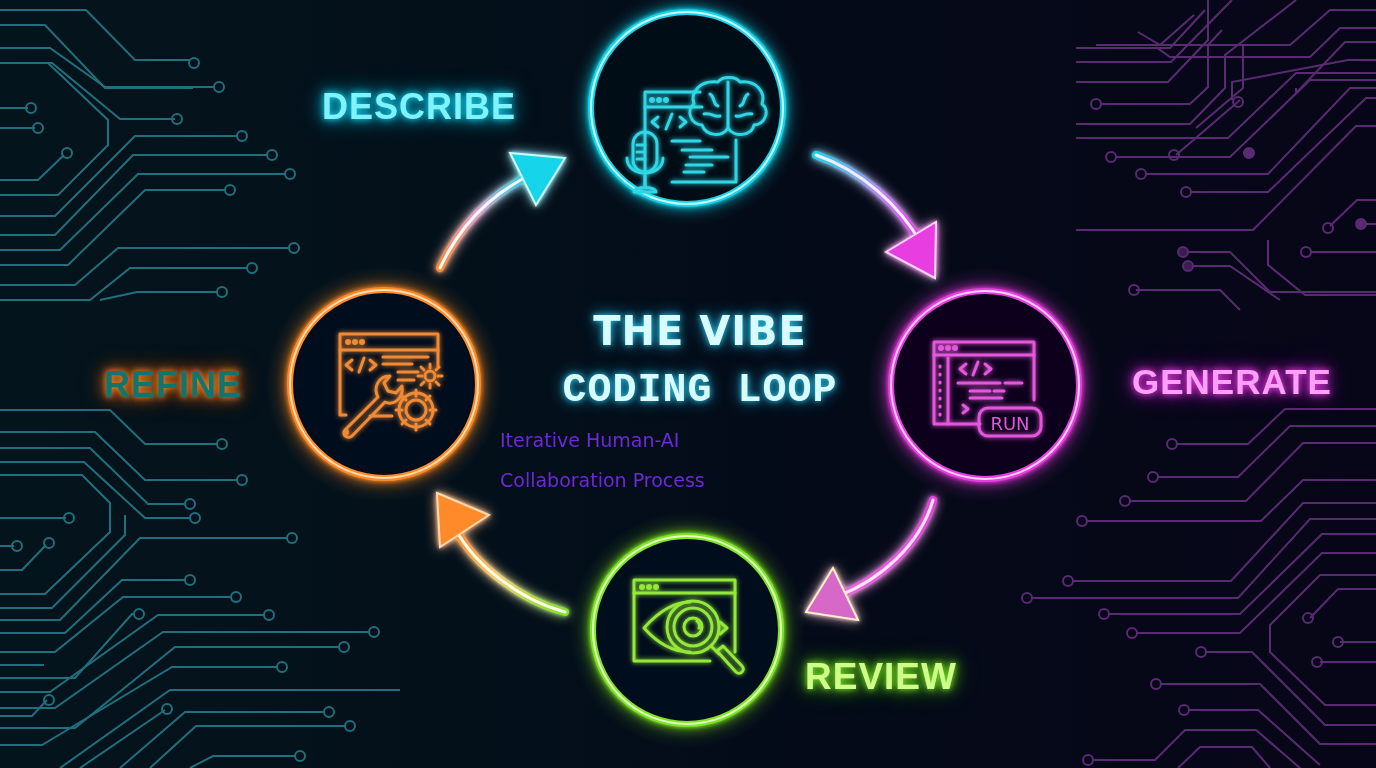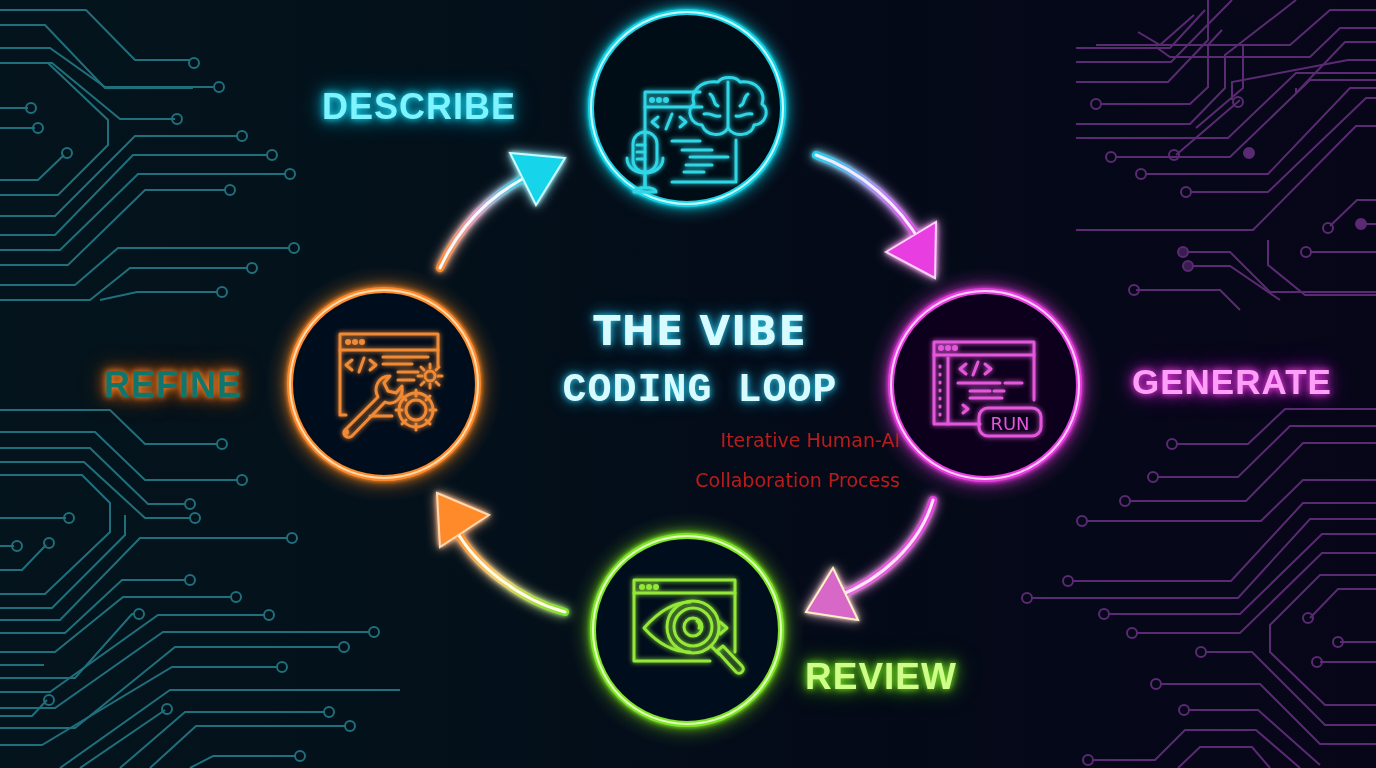--- a/index.html
+++ b/index.html
@@ -23,22 +23,22 @@
     text-shadow:0 0 6px #ff8a2a, 0 0 14px #f06a10, 0 0 24px #b04a0a; }
   .title {
     position:absolute; left:500px; width:400px; text-align:center;
     font-family:"DejaVu Sans", sans-serif; font-weight:bold; color:#d8fbff;
     font-size:40px; line-height:46px; letter-spacing:1px;
     text-shadow:0 0 6px #29c8e8, 0 0 16px #1a8fb8;
   }
   .title.l1 { top:308px; }
   .title.l2 { top:368px;font-family:Liberation Mono, monospace; }
   .subtitle {
-    position:absolute; left:500px; width:400px; text-align:right;
-    font-family:"DejaVu Sans", sans-serif; color:#b91c1c; font-size:19px; line-height:24px;
+    position:absolute; left:500px; width:400px; text-align:left;
+    font-family:"DejaVu Sans", sans-serif; color:#6d28d9; font-size:19px; line-height:24px;
   }
   .subtitle.l1 { top:428px; }
   .subtitle.l2 { top:468px; }
 </style>
 </head>
 <body>
 
 <svg class="layer" viewBox="0 0 1376 768">
   <g fill="none" stroke="#1f6f7c" stroke-width="2">
     <path d="M0 10 H86 L135 60 H190"></path>

